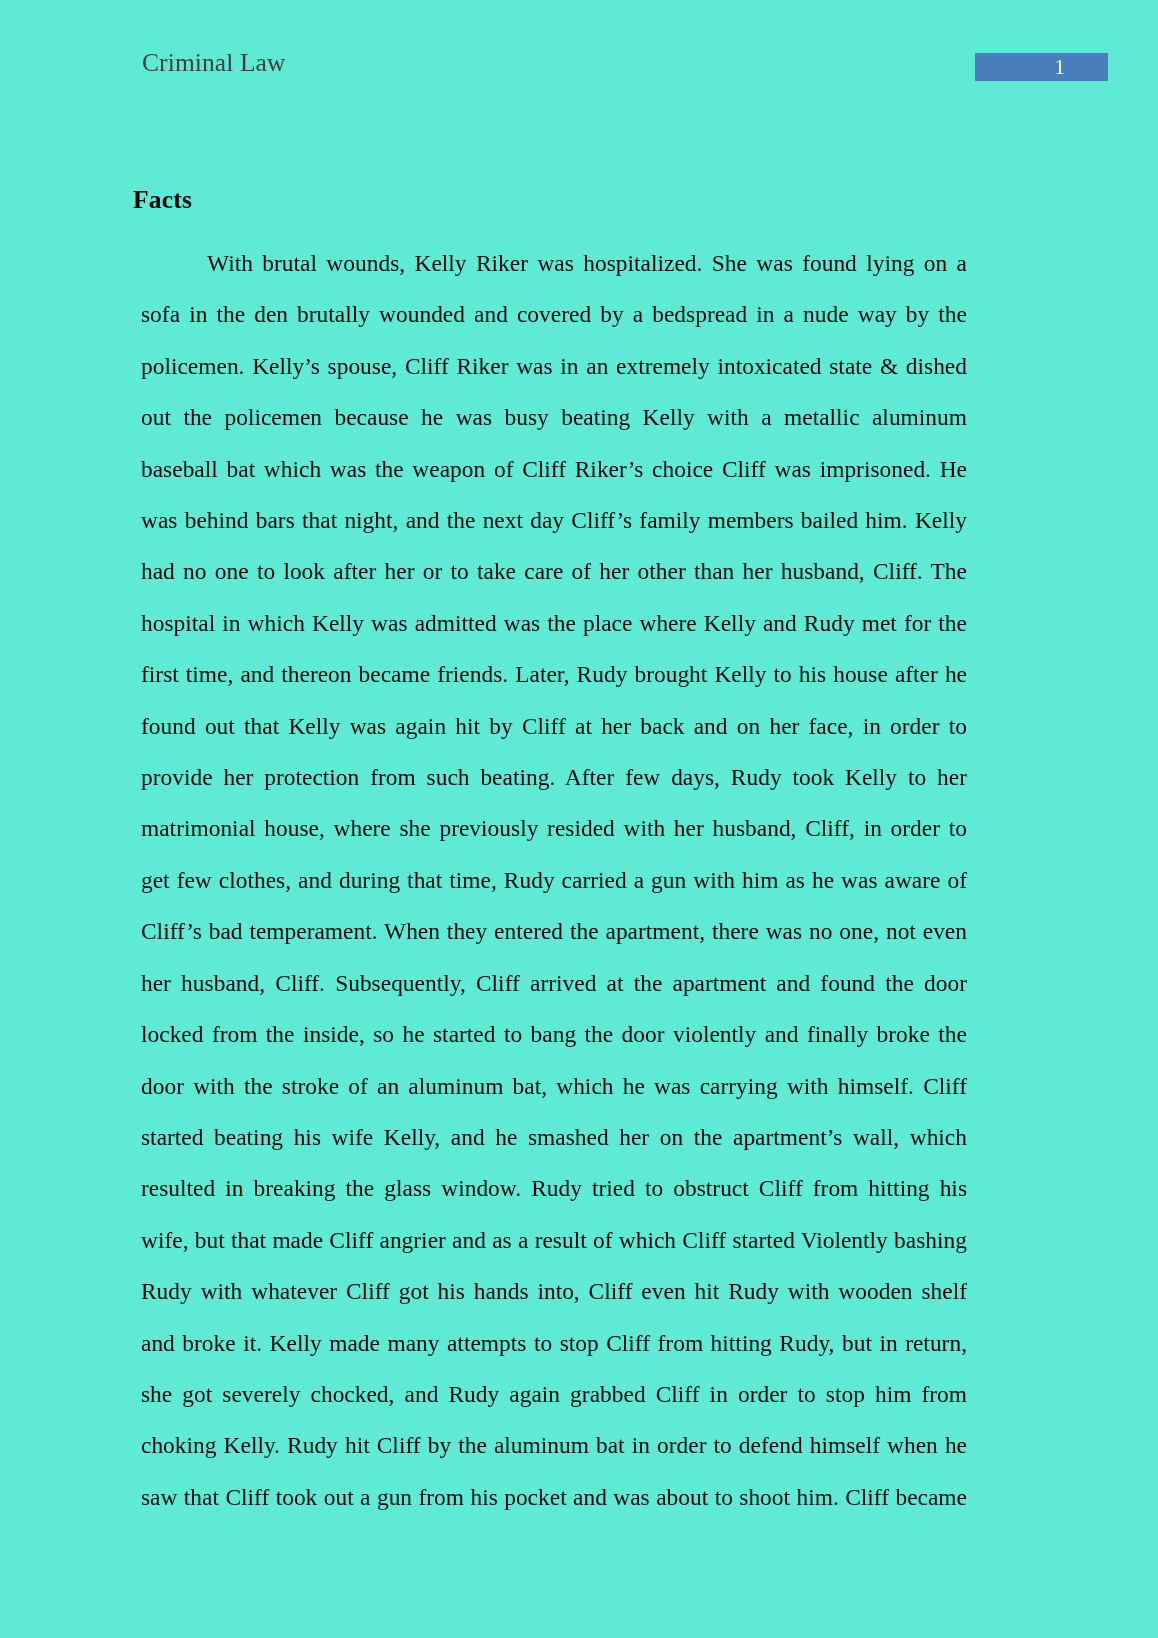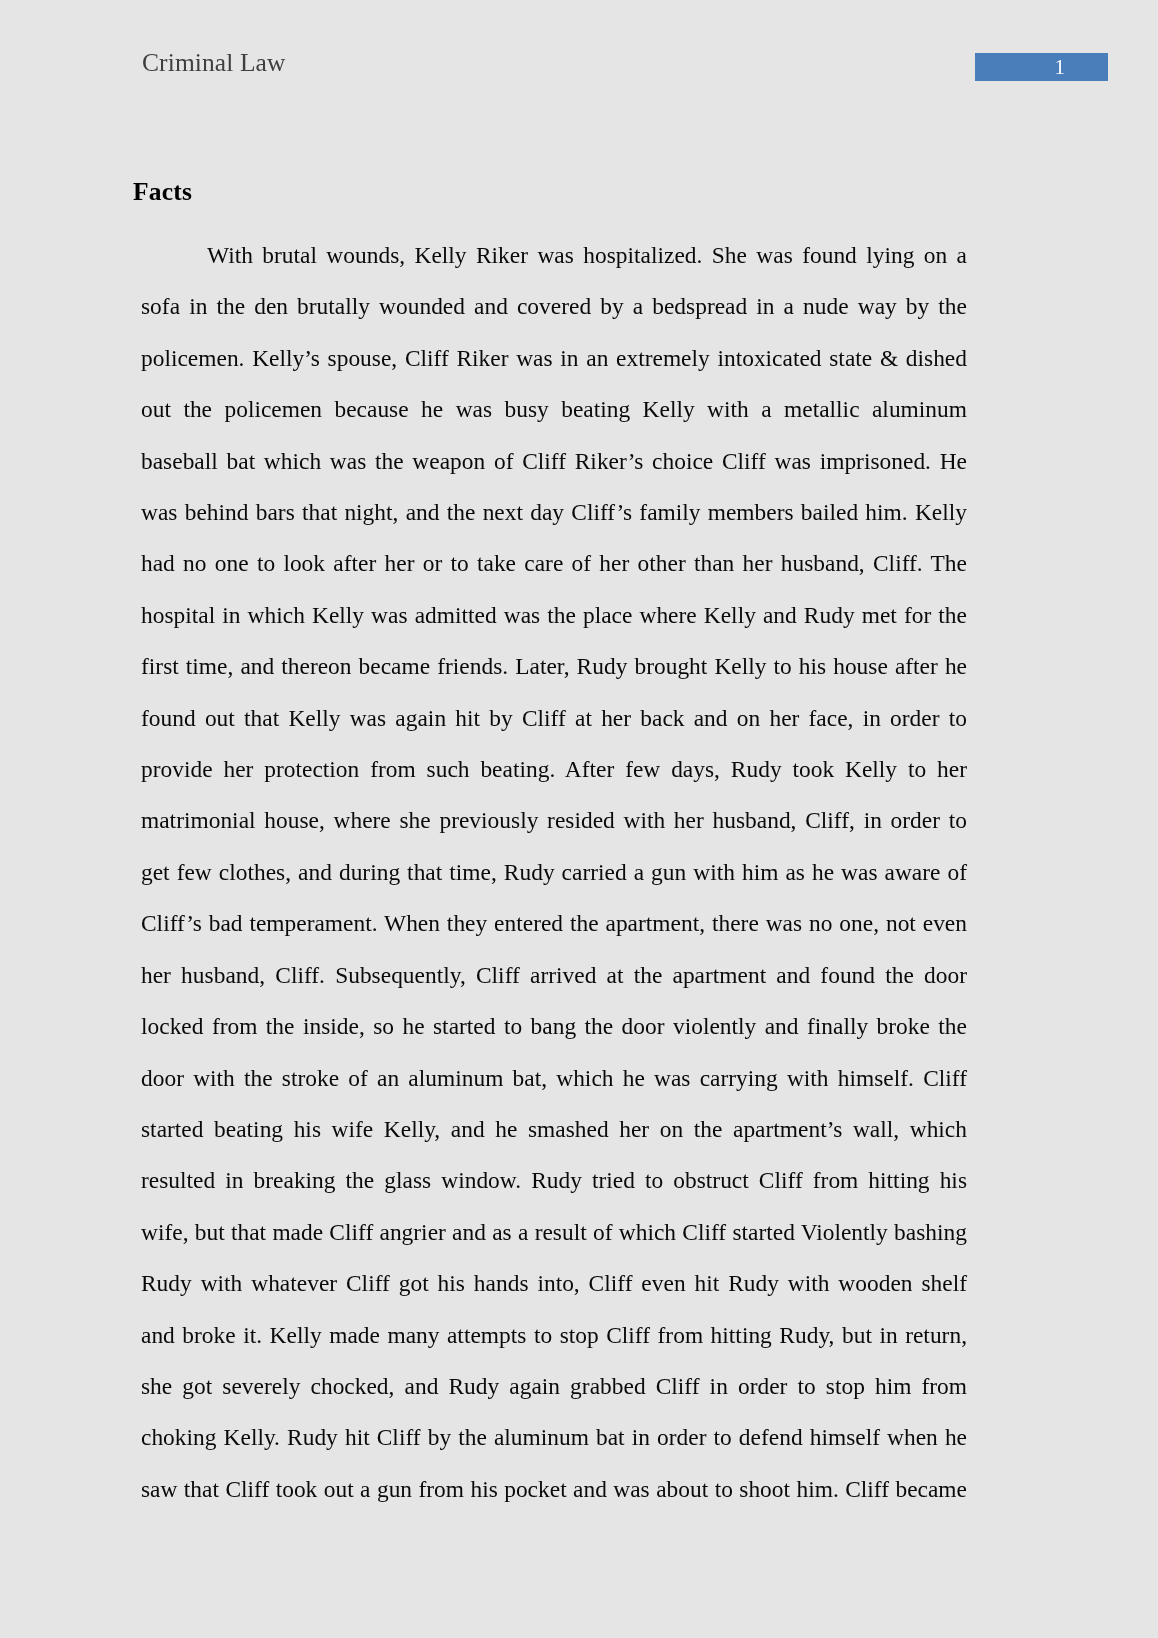--- a/index.html
+++ b/index.html
@@ -11,21 +11,21 @@
     width: 1158px;
     height: 1638px;
     position: relative;
     font-family: "Liberation Serif", "DejaVu Serif", serif;
     -webkit-font-smoothing: antialiased;
   }
 
   .page {
     position: absolute;
     inset: 0;
-    background: #e5e5e5;
+    background: #5eead4;
     overflow: hidden;
   }
 
   
   .page-header {
     position: absolute;
     left: 0;
     top: 46px;
     width: 100%;
     height: 44px;
@@ -65,21 +65,21 @@
     left: 133px;
     top: 176px;
     width: 842px;
   }
 
   .section-heading {
     font-size: 25.5px;
     line-height: 32px;
     font-weight: bold;
     color: #000000;
-    margin: 0 0 22px 0;
+    margin: 8px 0 22px 0;
     letter-spacing: 0.2px;
   }
 
   .body-paragraph {
     margin: 8px;
     font-size: 23.4px;
     line-height: 51.4px;
     color: #0a0a0a;
     text-align: justify;
     text-justify: inter-word;

